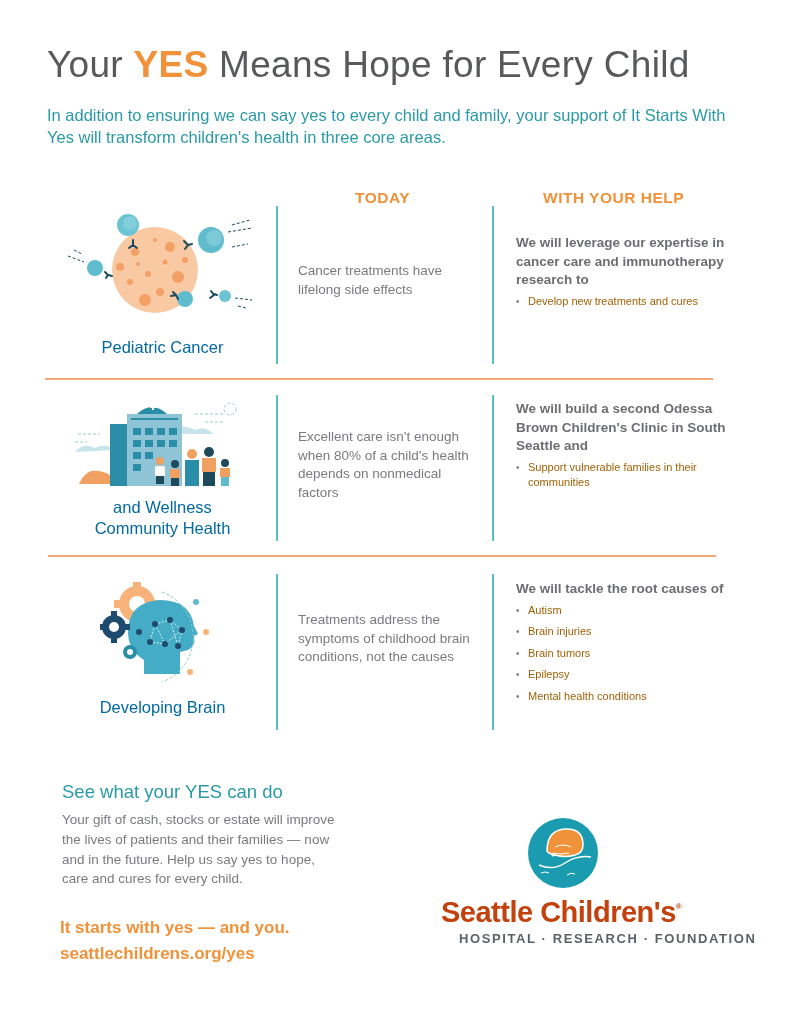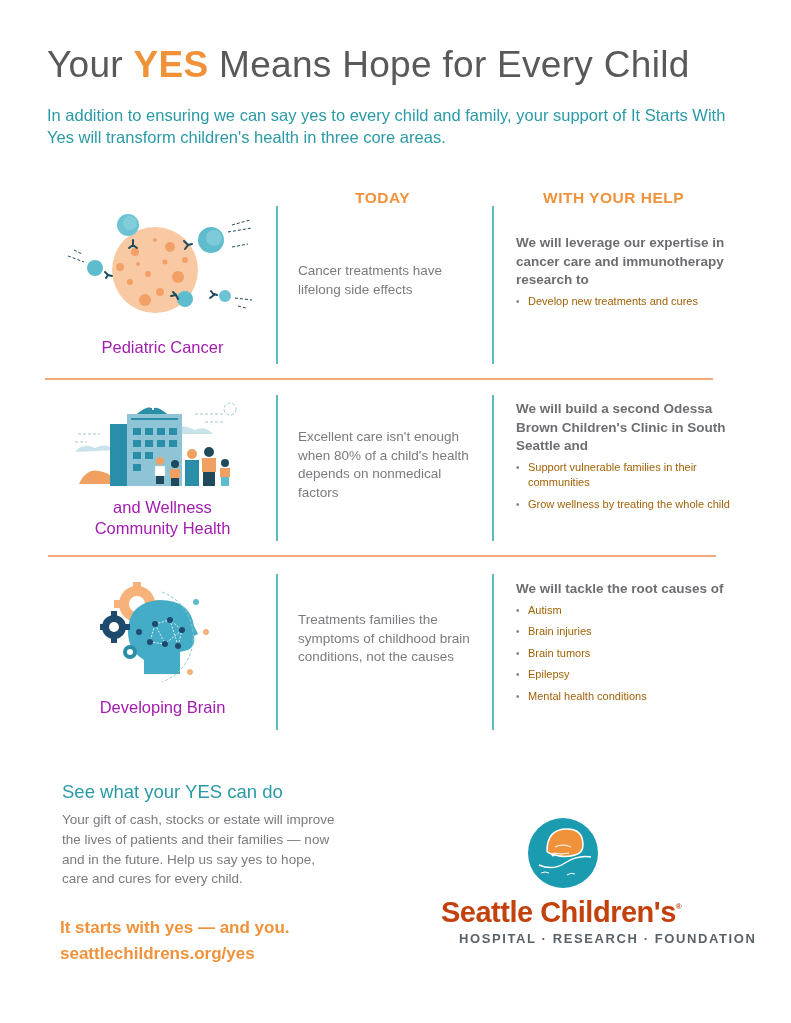--- a/index.html
+++ b/index.html
@@ -3,21 +3,21 @@
 <meta charset="utf-8">
 <style>
   html, body { margin: 0; padding: 0; background: #ffffff; }
   body { width: 791px; height: 1023px; position: relative; overflow: hidden; font-family: "Liberation Sans", "DejaVu Sans", sans-serif; color: #6d6e71; }
   .title { position: absolute; left: 47px; top: 44px; font-size: 37px; font-weight: 300; color: #58595b; letter-spacing: 0.3px; white-space: nowrap; }
   .title .yes { color: #f0923a; font-weight: 700; }
   .intro { position: absolute; left: 47px; top: 104px; width: 700px; font-size: 16.5px; line-height: 22px; color: #2a9aa6; }
   .col-head { position: absolute; top: 189px; font-size: 15.5px; font-weight: 700; color: #f0923a; letter-spacing: 0.5px; }
   .vline { position: absolute; width: 2px; background: #5bbcc3; }
   .hline { position: absolute; height: 2px; background: #f3a87a; }
-  .area-label { position: absolute; text-align: center; font-size: 16.5px; color: #a21caf; line-height: 21px; }
+  .area-label { position: absolute; text-align: center; font-size: 16.5px; color: #0369a1; line-height: 21px; }
   .today { position: absolute; left: 298px; font-size: 13.5px; line-height: 18.5px; color: #7a7b7e; width: 180px; }
   .help { position: absolute; left: 516px; width: 215px; }
   .help .lead { font-size: 13.5px; font-weight: 700; color: #6d6e71; line-height: 18.5px; margin-bottom: 4px; }
   .help ul { list-style: none; margin: 0; padding: 0; }
   .help li { position: relative; padding-left: 12px; font-size: 11px; line-height: 15.5px; color: #a16207; margin-bottom: 6px; }
   .help li::before { content: "\2022"; position: absolute; left: 0; top: 0; color: #808184; font-size: 10px; }
   .illus { position: absolute; }
   .see-head { position: absolute; left: 62px; top: 781px; font-size: 18.5px; font-weight: 400; color: #2a9aa6; }
   .see-body { position: absolute; left: 62px; top: 810px; width: 275px; font-size: 13.5px; line-height: 19.8px; color: #7a7b7e; }
   .tagline { position: absolute; left: 60px; top: 918px; font-size: 17px; font-weight: 700; color: #f0923a; }
@@ -150,21 +150,20 @@
 </div>
 <div class="area-label" style="left:60px; top:497px; width:205px;">
   <div>and Wellness</div>
   <div>Community Health</div>
 </div>
 <div class="today" style="top:428px;">Excellent care isn't enough when 80% of a child's health depends on nonmedical factors</div>
 <div class="help" style="top:400px;">
   <div class="lead">We will build a second Odessa Brown Children's Clinic in South Seattle and</div>
   <ul>
     <li>Support vulnerable families in their communities</li>
-    <li>Grow wellness by treating the whole child</li>
   </ul>
 </div>
 
 <div class="illus" style="left:100px; top:582px;">
   <svg width="120" height="100" viewBox="0 0 120 100">
     <g transform="translate(37,22)">
       <circle r="18" fill="#f7b27a"></circle>
         <circle r="8" fill="#fff"></circle>
       <g fill="#f7b27a">
           <rect x="-4" y="-23" width="8" height="8"></rect>
@@ -200,21 +199,21 @@
         <circle cx="78" cy="64" r="3"></circle>
         <circle cx="39" cy="50" r="3"></circle>
       </g>
     <path d="M62 10 a48 48 0 0 1 0 90" stroke="#8cc" stroke-width="1" stroke-dasharray="3,2" fill="none"></path>
     <circle cx="106" cy="50" r="3" fill="#f7b27a"></circle>
       <circle cx="96" cy="20" r="3" fill="#5fbccd"></circle>
       <circle cx="90" cy="90" r="3" fill="#f7b27a"></circle>
   </svg>
 </div>
 <div class="area-label" style="left:60px; top:697px; width:205px;">Developing Brain</div>
-<div class="today" style="top:611px;">Treatments families the symptoms of childhood brain conditions, not the causes</div>
+<div class="today" style="top:611px;">Treatments address the symptoms of childhood brain conditions, not the causes</div>
 <div class="help" style="top:580px;">
   <div class="lead">We will tackle the root causes of</div>
   <ul>
     <li>Autism</li>
     <li>Brain injuries</li>
     <li>Brain tumors</li>
     <li>Epilepsy</li>
     <li>Mental health conditions</li>
   </ul>
 </div>

